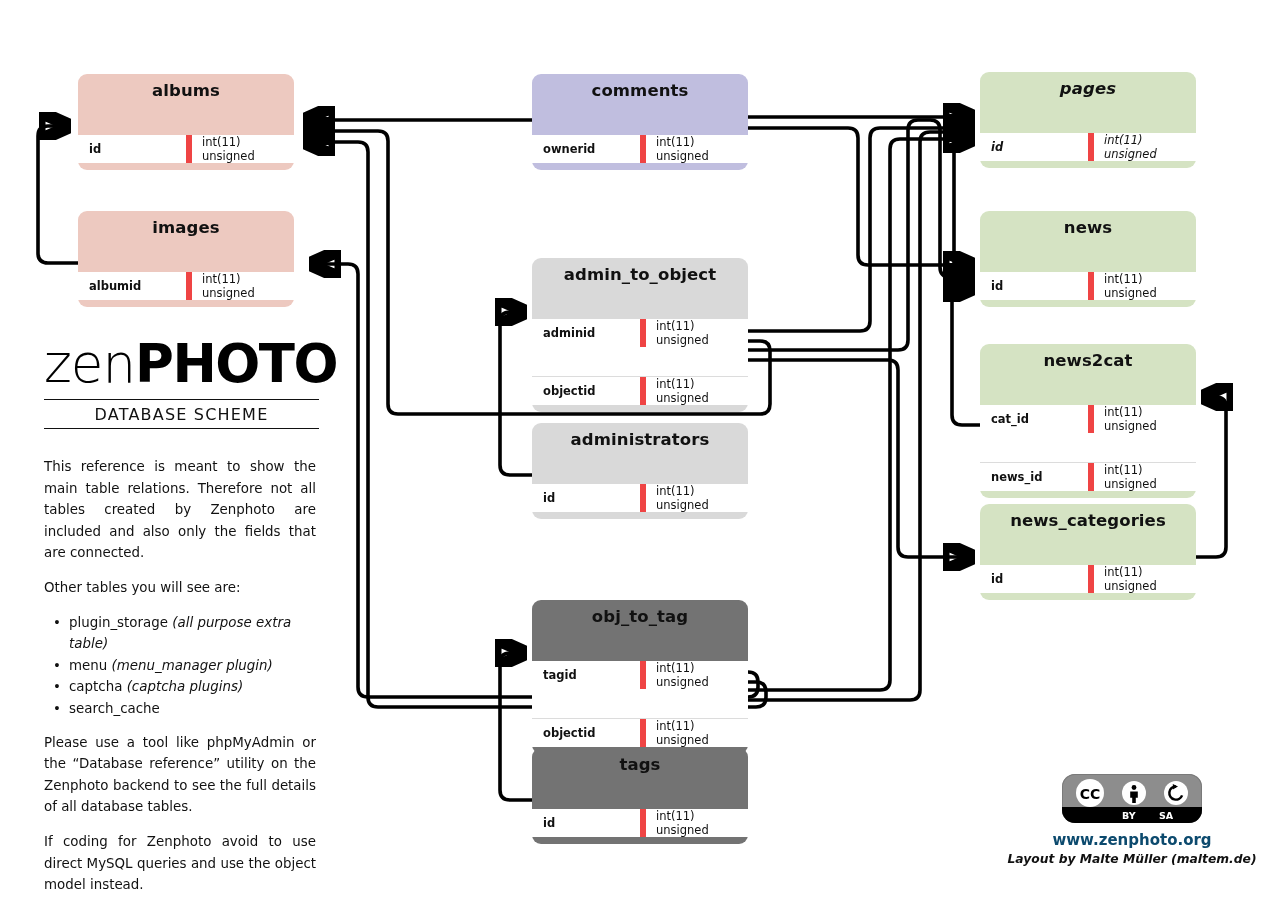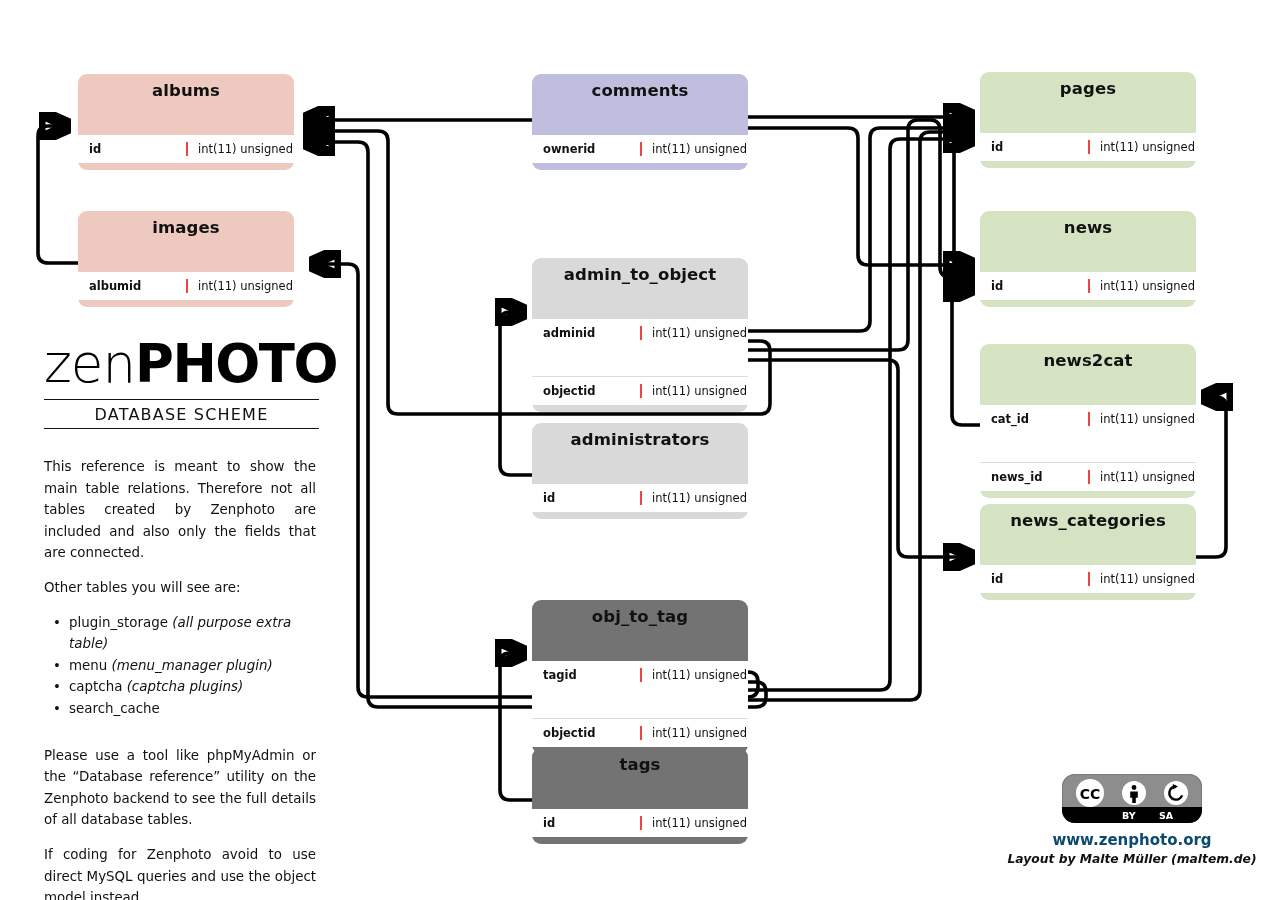--- a/index.html
+++ b/index.html
@@ -18,21 +18,21 @@
   }
   .tbl .rows{background:#ffffff;}
   .row{display:flex;height:28px;align-items:center;background:#fff;margin-top:29px;}
   .row + .row{border-top:1px solid #dcdcdc;}
   .row .fname{
     width:108px;padding-left:11px;box-sizing:border-box;
     font-size:11.5px;font-weight:bold;color:#111;
   }
   .row .ftype{
     flex:1;padding-left:10px;box-sizing:border-box;
-    font-size:11.5px;color:#111;border-left:2px solid #ef4444;
+    font-size:11.5px;color:#111;border-left:6px solid #ef4444;
   }
   .c-pink  {background:#edc9c0;}
   .c-purple{background:#c0bedf;}
   .c-green {background:#d5e3c3;}
   .c-gray  {background:#d9d9d9;}
   .c-blue  {background:#737373;}
 
   
   .logo{position:absolute;left:44px;top:325px;width:275px;}
   .logo .wordmark{
@@ -46,21 +46,21 @@
     text-align:center;font-size:16px;letter-spacing:1.2px;color:#111;
     padding:5px 0 4px 0;
   }
   .logo .rule2{border-top:1.6px solid #111;}
 
   .info{position:absolute;left:44px;top:444px;width:272px;color:#111;}
   .info p{
     margin:0 0 13px 0;font-size:13.4px;line-height:21.6px;
     text-align:justify;text-justify:inter-word;
   }
-  .info ul{margin:0 0 25px 0;padding:0 0 0 21px;list-style:none;}
+  .info ul{margin:0 0 12px 0;padding:0 0 0 21px;list-style:none;}
   .info li{
     font-size:13.4px;line-height:21.6px;position:relative;padding-left:4px;
   }
   .info li::before{
     content:"•";position:absolute;left:-12px;top:0;font-size:13.4px;color:#111;
   }
   .info li i{font-style:italic;}
 
   
   .ccwrap{position:absolute;left:1062px;top:762px;width:140px;}
@@ -209,21 +209,21 @@
   <div class="tbl c-blue" style="left:532px;top:736px;width:216px;">
     <div class="thead">tags</div>
     <div class="rows">
       <div class="row">
         <div class="fname">id</div>
         <div class="ftype">int(11) unsigned</div>
       </div>
     </div>
   </div>
 
-  <div class="tbl c-green" style="left:980px;top:60px;width:216px;">
+  <div class="tbl c-green" style="left:980px;top:60px;width:216px;font-style:italic;">
     <div class="thead">pages</div>
     <div class="rows">
       <div class="row">
         <div class="fname">id</div>
         <div class="ftype">int(11) unsigned</div>
       </div>
     </div>
   </div>
 
   <div class="tbl c-green" style="left:980px;top:199px;width:216px;">

